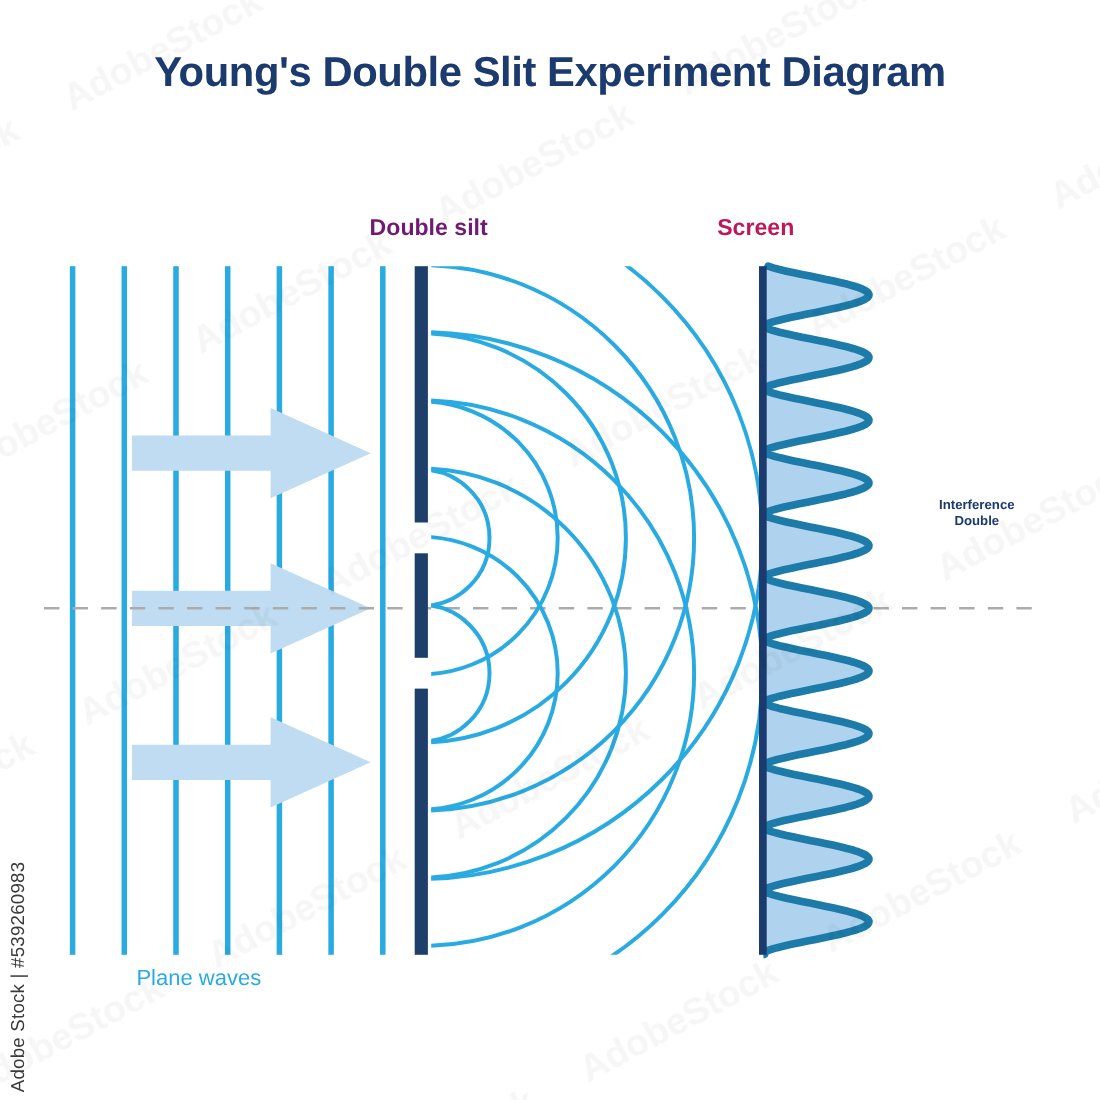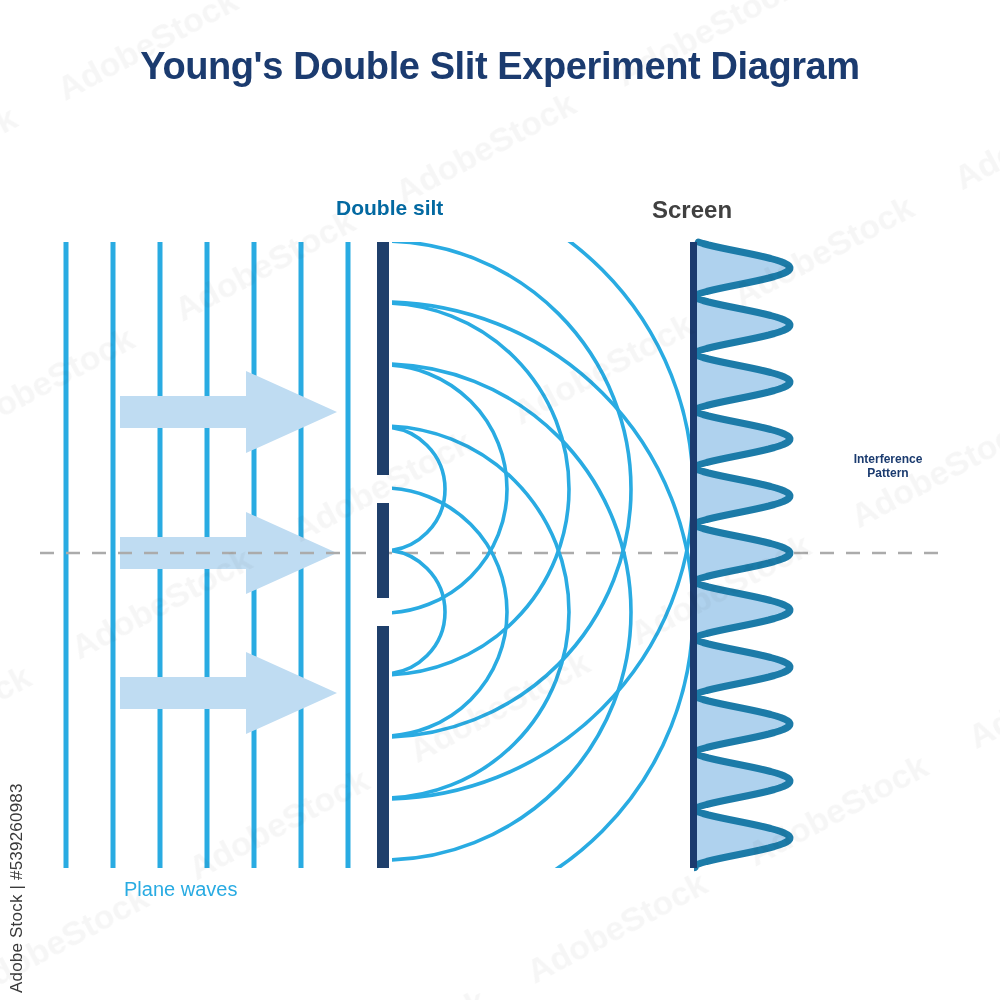--- a/index.html
+++ b/index.html
@@ -37,28 +37,28 @@
     font-size: 38px;
     font-weight: bold;
     color: #1B3B6F;
     letter-spacing: -0.4px;
   }
   #label-double-slit {
     left: 336px;
     top: 196px;
     font-size: 21px;
     font-weight: bold;
-    color: #0369a1;
+    color: #701a75;
   }
   #label-screen {
     left: 652px;
     top: 196px;
-    font-size: 24px;
+    font-size: 21px;
     font-weight: bold;
-    color: #404040;
+    color: #be185d;
   }
   #label-interference {
     left: 808px;
     top: 452px;
     width: 160px;
     text-align: center;
     font-size: 12px;
     font-weight: bold;
     color: #1B3B6F;
   }
@@ -148,19 +148,19 @@
 
     <rect x="0" y="0" width="1000" height="1000" fill="url(#wm-tile)"></rect>
   </svg>
 
   <div class="txt" id="page-title">Young's Double Slit Experiment Diagram</div>
 
   <div class="txt" id="label-double-slit">Double silt</div>
 
   <div class="txt" id="label-screen">Screen</div>
 
-  <div class="txt" id="label-interference"><span>Interference</span><br><span>Pattern</span></div>
+  <div class="txt" id="label-interference"><span>Interference</span><br><span>Double</span></div>
 
   <div class="txt" id="label-plane-waves">Plane waves</div>
 
   <div class="txt" id="watermark-credit">Adobe Stock | #539260983</div>
 
 </div>
 
 </body></html>

